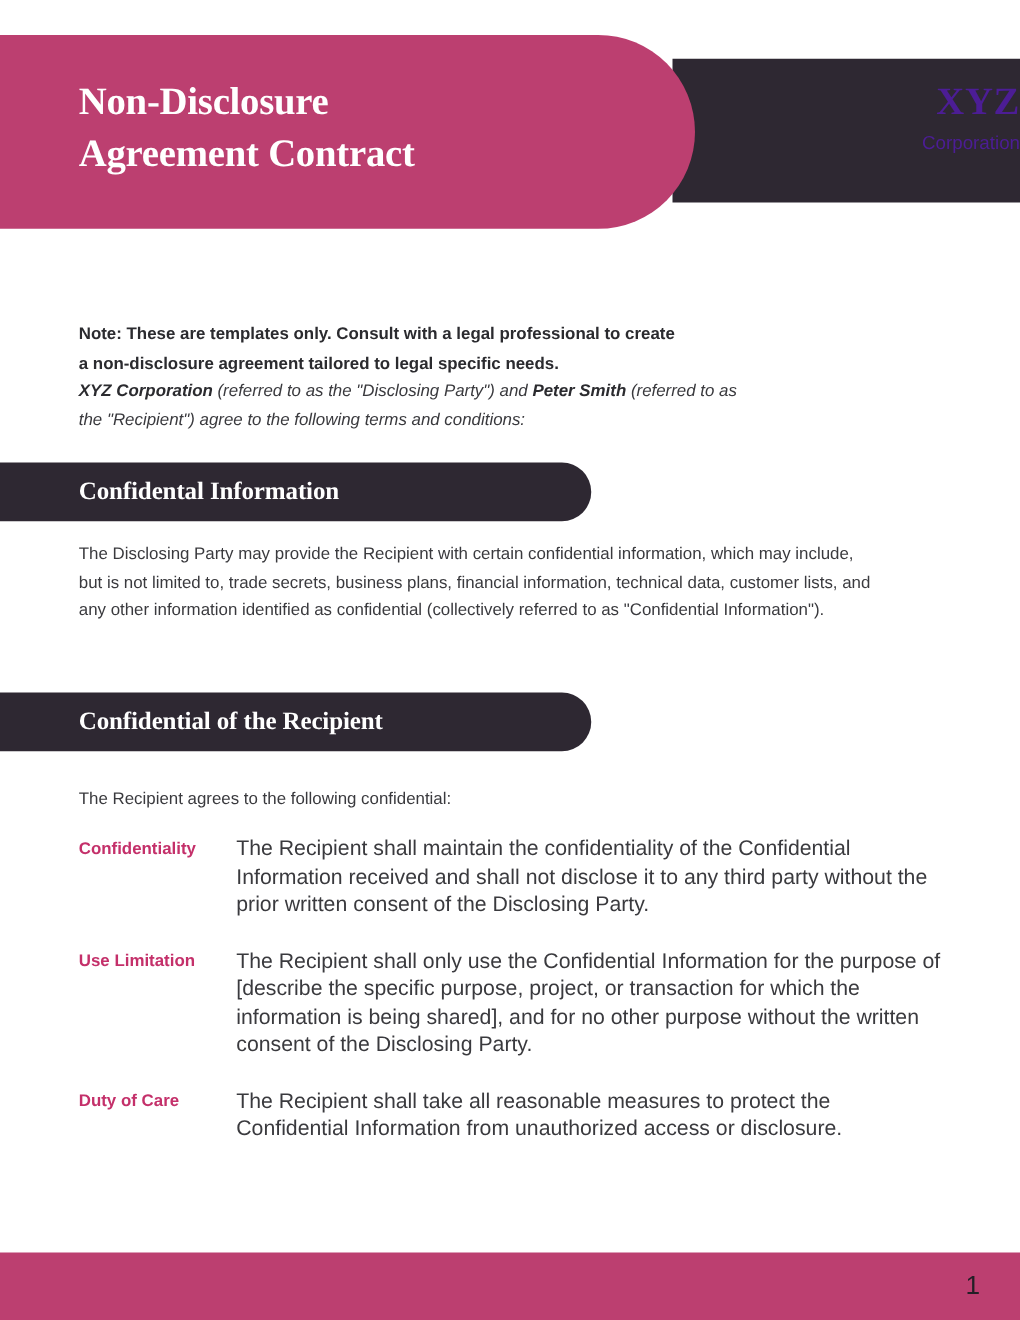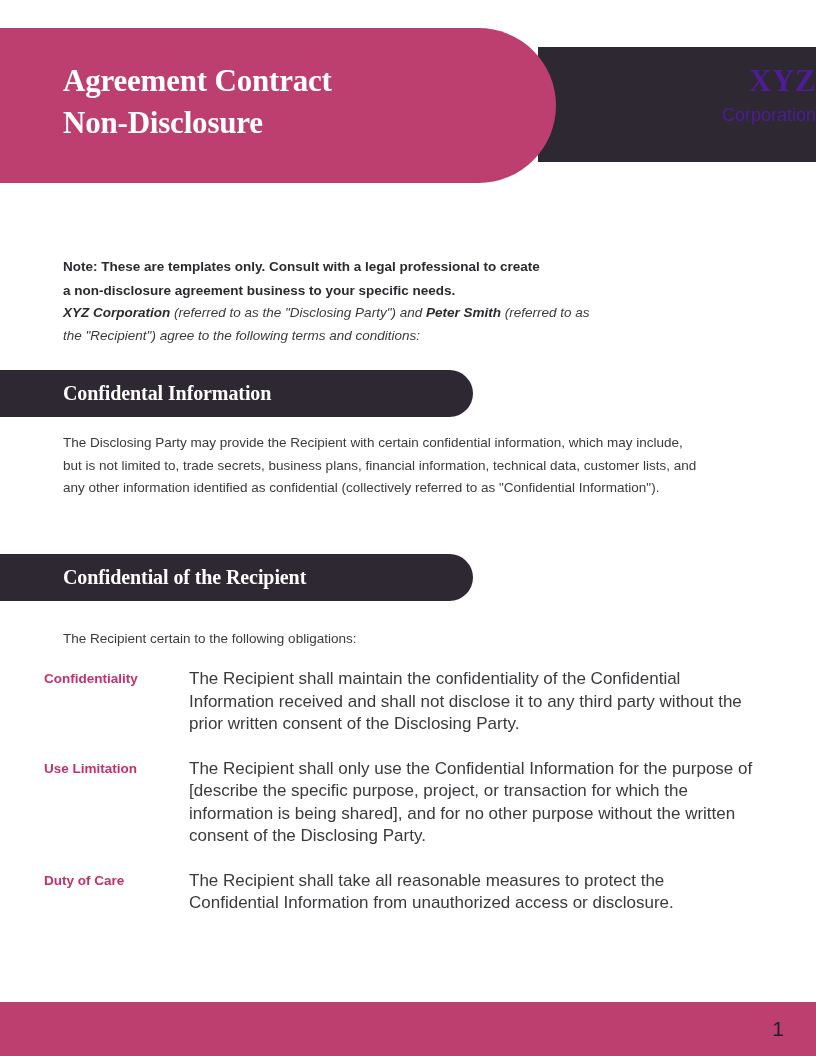--- a/index.html
+++ b/index.html
@@ -71,21 +71,21 @@
   }
   .brand-name {
     font-family: "Liberation Serif", "DejaVu Serif", serif;
     font-weight: bold;
     font-size: 31px;
     line-height: 38px;
     letter-spacing: 0.5px;
   }
   .brand-sub {
     font-family: "Liberation Sans", sans-serif;
-    font-size: 18px;
+    font-size: 15px;
     line-height: 22px;
     margin-top: 4px;
     font-weight: normal;
   }
 
   
   .content {
     position: absolute;
     left: 0;
     top: 200px;
@@ -162,21 +162,21 @@
     width: 816px;
   }
   .ob-row {
     position: relative;
     display: flex;
     margin-bottom: 22px;
   }
   .ob-label {
     width: 189px;
     flex: 0 0 189px;
-    padding-left: 44px;
+    padding-left: 63px;
     box-sizing: border-box;
     color: #c4306a;
     font-size: 13.5px;
     font-weight: bold;
     line-height: 22.5px;
   }
   .ob-text {
     flex: 1 1 auto;
     padding-right: 60px;
     font-size: 17px;
@@ -208,51 +208,51 @@
 </head>
 <body>
 
 <div class="page">
 
   <div class="header">
     <div class="header-dark-band"></div>
     <div class="header-pink-shape"></div>
 
     <div class="header-title">
+      <span class="tline">Non-Disclosure</span>
       <span class="tline">Agreement Contract</span>
-      <span class="tline">Non-Disclosure</span>
     </div>
 
     <div class="brand">
       <div class="brand-name">XYZ</div>
       <div class="brand-sub">Corporation</div>
     </div>
   </div>
 
   <div class="content">
 
     <div class="note">
       <span class="nline">Note: These are templates only. Consult with a legal professional to create</span>
-      <span class="nline">a non-disclosure agreement business to your specific needs.</span>
+      <span class="nline">a non-disclosure agreement tailored to legal specific needs.</span>
     </div>
 
     <div class="parties">
       <span class="pline"><b>XYZ Corporation</b><span> (referred to as the "Disclosing Party") and </span><b>Peter Smith</b><span> (referred to as</span></span>
       <span class="pline">the "Recipient") agree to the following terms and conditions:</span>
     </div>
 
     <div class="section-band" id="band-confidential">
       <span class="band-label">Confidental Information</span>
     </div>
     <div class="section-body" id="body-confidential">The Disclosing Party may provide the Recipient with certain confidential information, which may include, but is not limited to, trade secrets, business plans, financial information, technical data, customer lists, and any other information identified as confidential (collectively referred to as "Confidential Information").</div>
 
     <div class="section-band" id="band-obligations">
       <span class="band-label">Confidential of the Recipient</span>
     </div>
-    <div class="section-body" id="intro-obligations">The Recipient certain to the following obligations:</div>
+    <div class="section-body" id="intro-obligations">The Recipient agrees to the following confidential:</div>
 
     <div class="obligations">
       <div class="ob-row">
         <div class="ob-label">Confidentiality</div>
         <div class="ob-text">The Recipient shall maintain the confidentiality of the Confidential Information received and shall not disclose it to any third party without the prior written consent of the Disclosing Party.</div>
       </div>
       <div class="ob-row">
         <div class="ob-label">Use Limitation</div>
         <div class="ob-text">The Recipient shall only use the Confidential Information for the purpose of [describe the specific purpose, project, or transaction for which the information is being shared], and for no other purpose without the written consent of the Disclosing Party.</div>
       </div>

